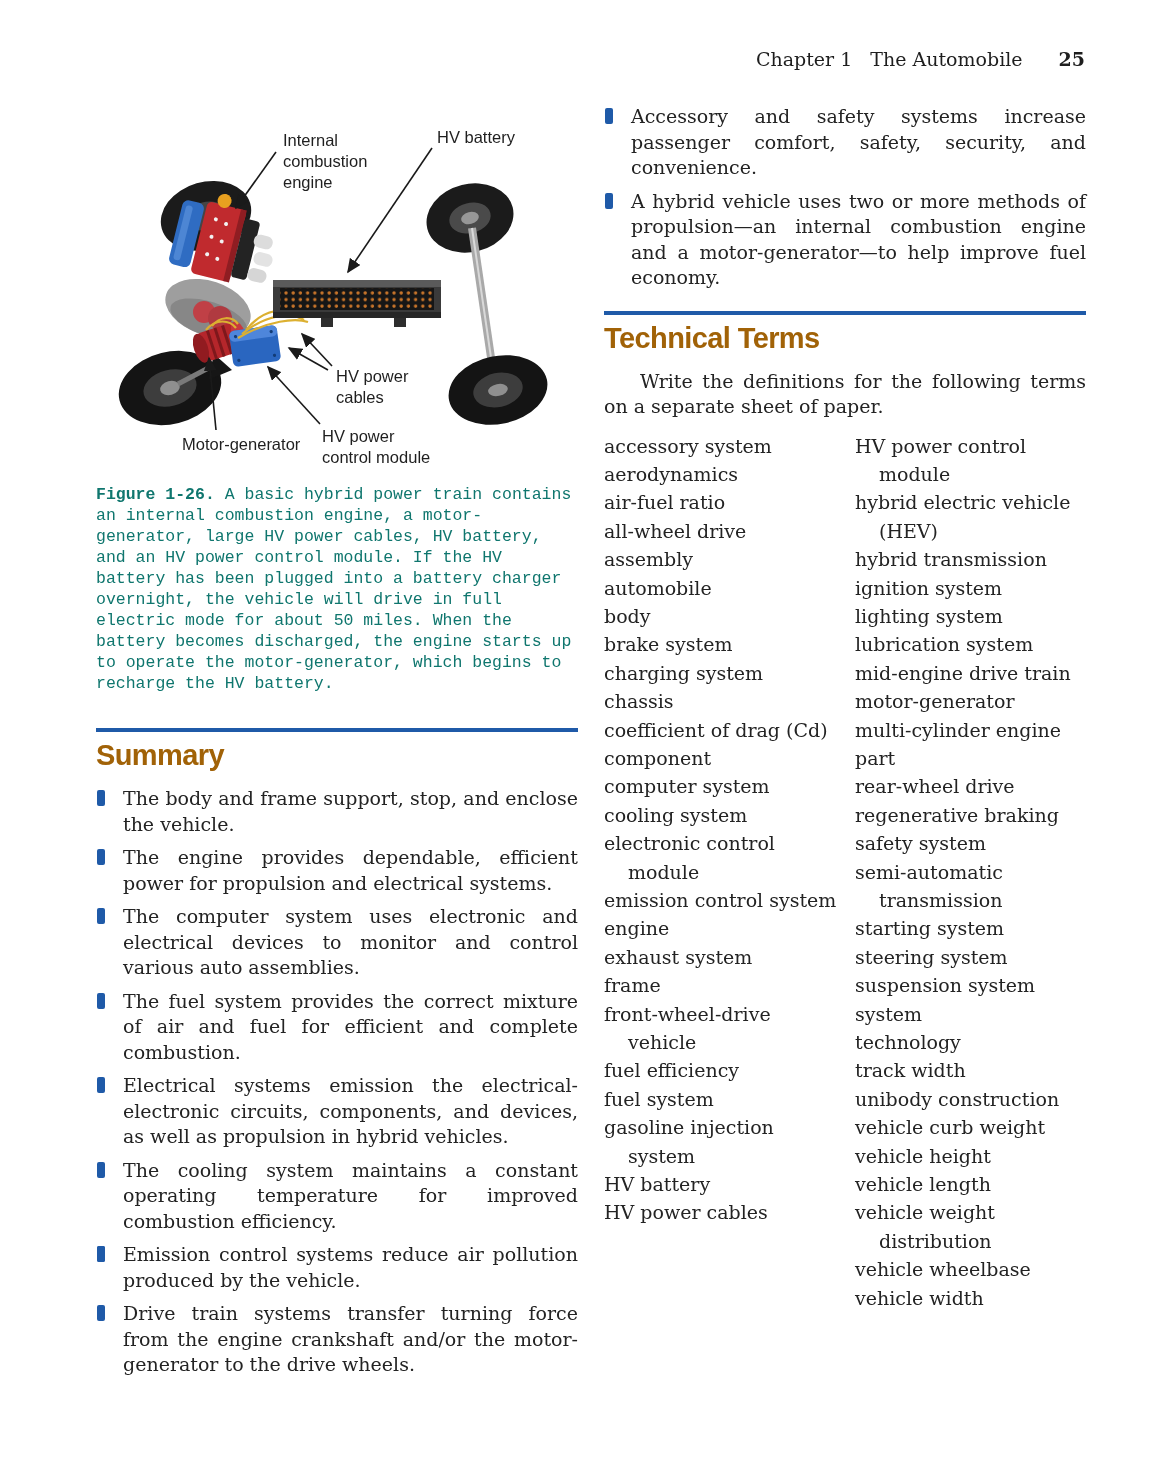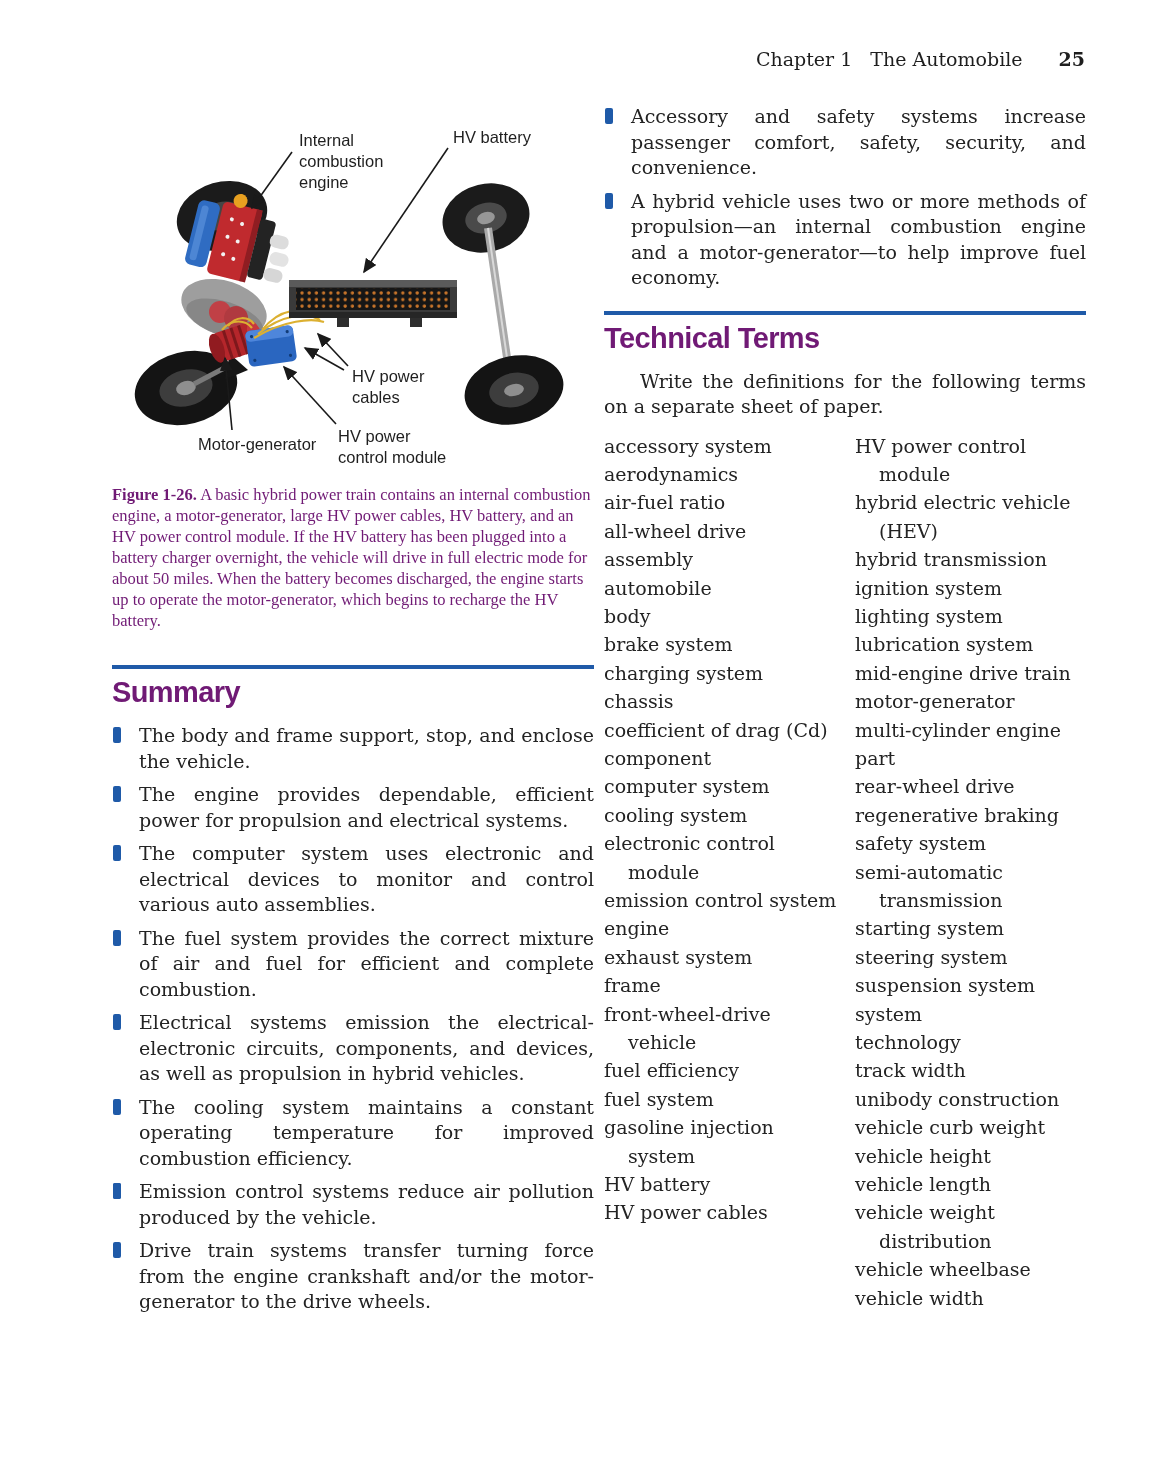--- a/index.html
+++ b/index.html
@@ -7,32 +7,32 @@
         font-family:"DejaVu Serif",serif;color:#232323;overflow:hidden;}
 
   
   .hdr{position:absolute;top:48px;right:71px;display:flex;align-items:flex-start;
        font-size:19px;color:#1e1e1e;}
   .hdr .chap{margin-right:18px;}
   .hdr .ttl{margin-right:36px;}
   .hdr .pnum{font-weight:bold;}
 
   .col{position:absolute;width:482px;}
-  .col-left{left:112px;top:112px;}
+  .col-left{left:96px;top:112px;}
   .col-right{left:604px;top:104px;}
 
   
   .fig svg{display:block;}
-  .fig-caption{margin-top:12px;font-family:Liberation Serif, serif;
-               font-size:16.5px;line-height:21px;color:#701a75;text-align:left;}
+  .fig-caption{margin-top:12px;font-family:Liberation Mono, monospace;
+               font-size:16.5px;line-height:21px;color:#0f766e;text-align:left;}
   .fig-caption b{font-weight:bold;}
 
   
   .rule{height:4px;background:#1f5aa8;width:100%;}
-  h2.sec{font-family:"Liberation Sans",sans-serif;font-weight:bold;color:#701a75;
+  h2.sec{font-family:"Liberation Sans",sans-serif;font-weight:bold;color:#a16207;
          font-size:29px;letter-spacing:-0.6px;margin:7px 0 14px 0;}
   .summary-sec{margin-top:34px;}
   .tech-sec{margin-top:20px;}
 
   
   ul.bullets{list-style:none;margin:0;padding:0;}
   ul.bullets li{position:relative;padding-left:27px;margin-bottom:8px;
                 font-size:19px;line-height:25.5px;text-align:justify;}
   ul.bullets li .b-marker{position:absolute;left:1px;top:4px;width:8px;height:16px;
                 border-radius:2px;background:#1f5aa8;display:block;}

